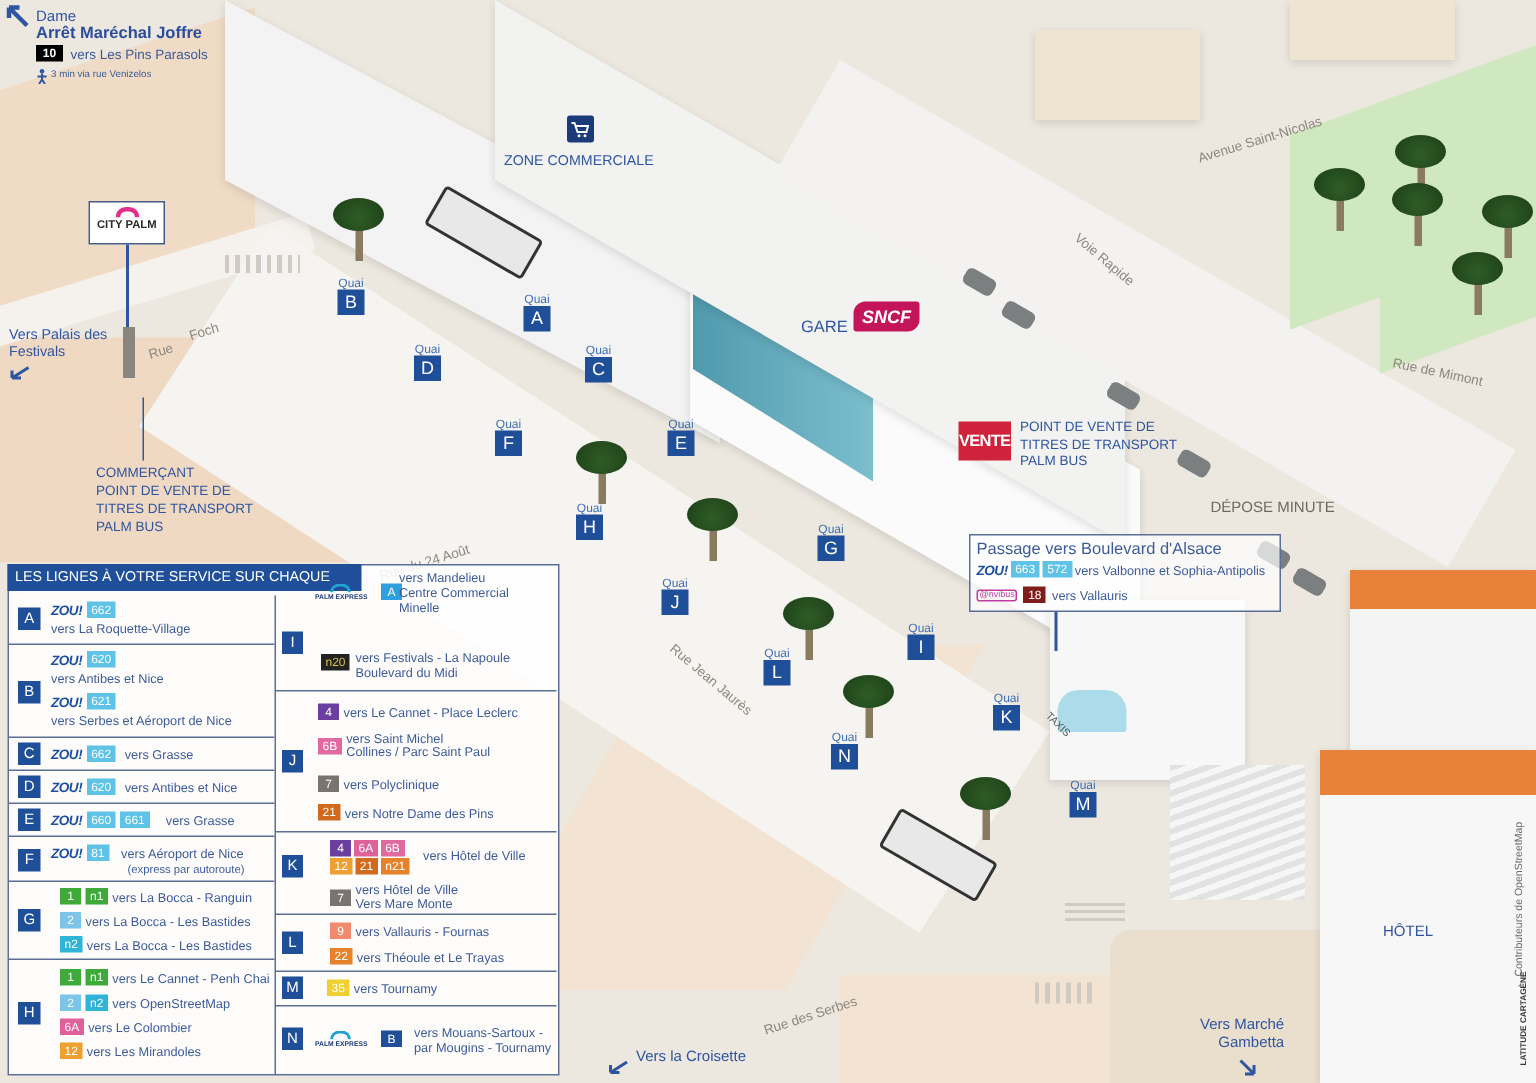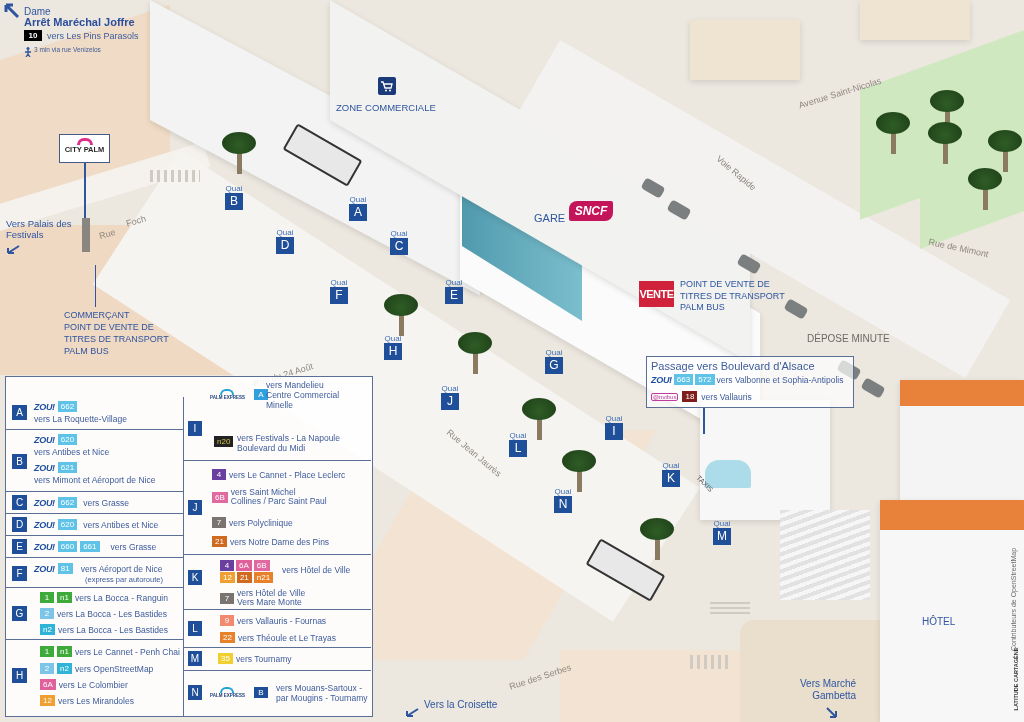--- a/index.html
+++ b/index.html
@@ -266,20 +266,21 @@
     </div>
     <div style="position:absolute;left:4px;top:34px;display:flex;align-items:center;gap:4px;white-space:nowrap;font-size:8.5px;color:#3d5b9a">
       <span style="font-size:6px;color:#c03aa0;border:1px solid #c03aa0;padding:0 1px;border-radius:2px">@nvibus</span>
       <span class="b" style="background:#7f1d1d">18</span>
       <span>vers Vallauris</span>
     </div>
   </div>
   <div class="abs" style="left:703px;top:408px;width:1.5px;height:26px;background:#2f55a0"></div>
 
   <div class="legend">
+    <div class="hdr">LES LIGNES À VOTRE SERVICE SUR CHAQUE QUAI</div>
 
     <div class="col" style="left:0;width:178px;border-right:1.5px solid #5b6e96;height:319px">
       <div class="row" style="height:33px">
         <span class="letter" style="left:6px;top:8px">A</span>
         <div class="line" style="left:28px;top:4px">
             <span class="zou">ZOU!</span>
             <span class="b" style="background:#5ec3e6">662</span>
           </div>
         <div class="line" style="left:28px;top:17px">vers La Roquette-Village</div>
       </div>
@@ -287,21 +288,21 @@
         <span class="letter" style="left:6px;top:24px">B</span>
         <div class="line" style="left:28px;top:4px">
             <span class="zou">ZOU!</span>
             <span class="b" style="background:#5ec3e6">620</span>
           </div>
         <div class="line" style="left:28px;top:17px">vers Antibes et Nice</div>
         <div class="line" style="left:28px;top:32px">
             <span class="zou">ZOU!</span>
             <span class="b" style="background:#5ec3e6">621</span>
           </div>
-        <div class="line" style="left:28px;top:45px">vers Mimont et Aéroport de Nice</div>
+        <div class="line" style="left:28px;top:45px">vers Serbes et Aéroport de Nice</div>
       </div>
       <div class="row" style="height:22px">
         <span class="letter" style="left:6px;top:3px">C</span>
         <div class="line" style="left:28px;top:5px">
             <span class="zou">ZOU!</span>
             <span class="b" style="background:#5ec3e6">662</span>
             <span style="margin-left:3px">vers Grasse</span>
           </div>
       </div>
       <div class="row" style="height:22px">

